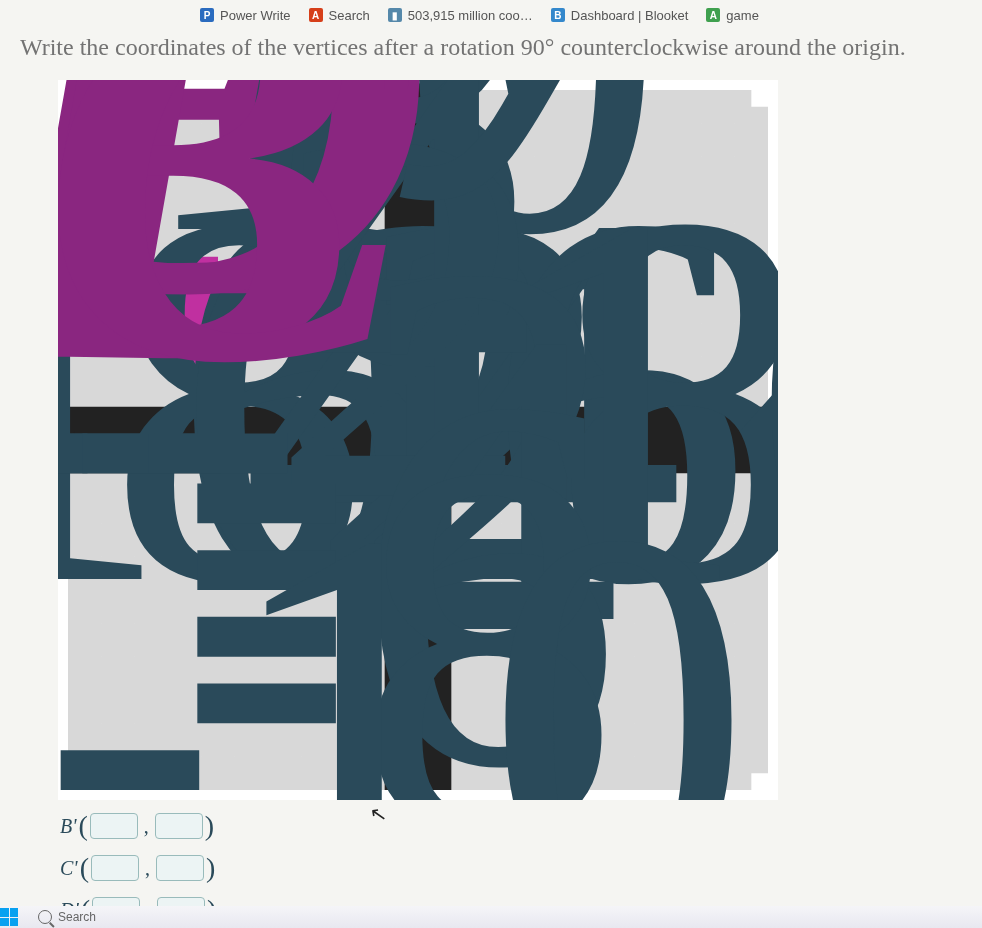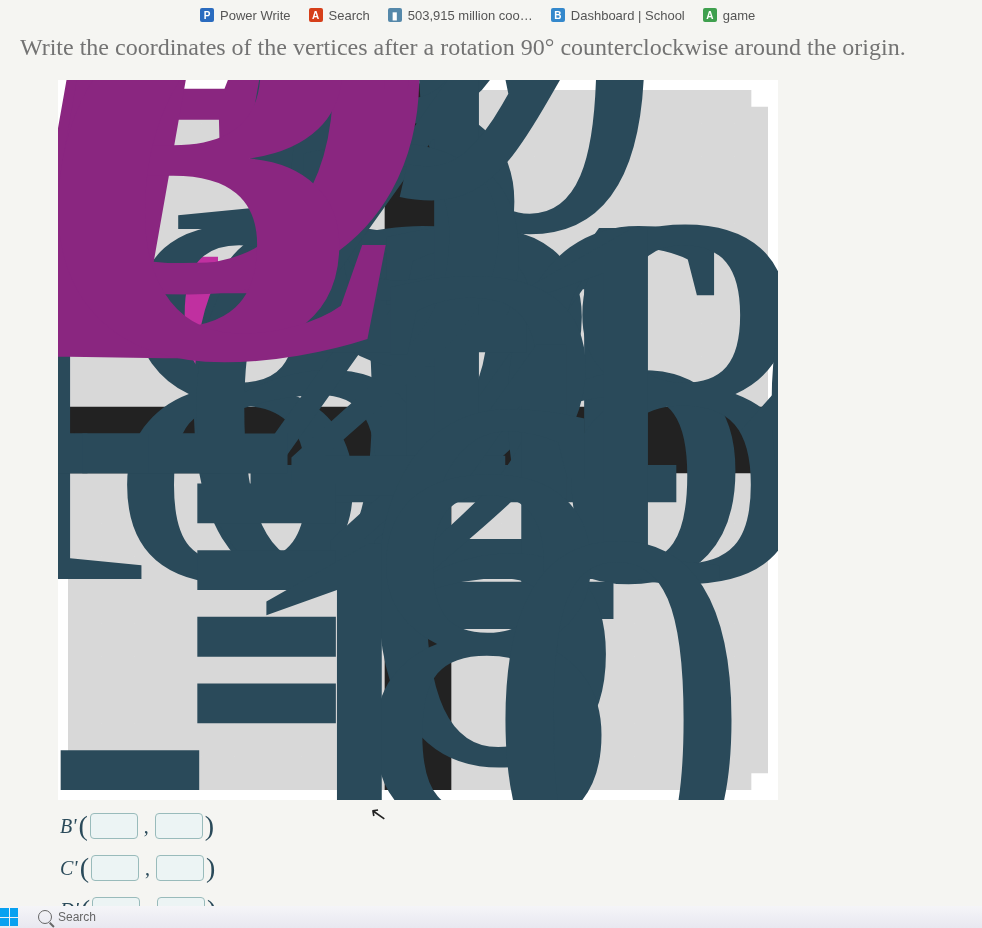--- a/index.html
+++ b/index.html
@@ -116,21 +116,21 @@
   <div class="bookmark">
     <span class="bm-icon" style="background:#d63f1a">A</span>
     <span>Search</span>
   </div>
   <div class="bookmark">
     <span class="bm-icon" style="background:#5588aa">▮</span>
     <span>503,915 million coo…</span>
   </div>
   <div class="bookmark">
     <span class="bm-icon" style="background:#3488cc">B</span>
-    <span>Dashboard | School</span>
+    <span>Dashboard | Blooket</span>
   </div>
   <div class="bookmark">
     <span class="bm-icon" style="background:#3fa04f">A</span>
     <span>game</span>
   </div>
 </div>
 
 <div class="question">Write the coordinates of the vertices after a rotation 90° counterclockwise around the origin.</div>
 
 <div class="graph-container">

